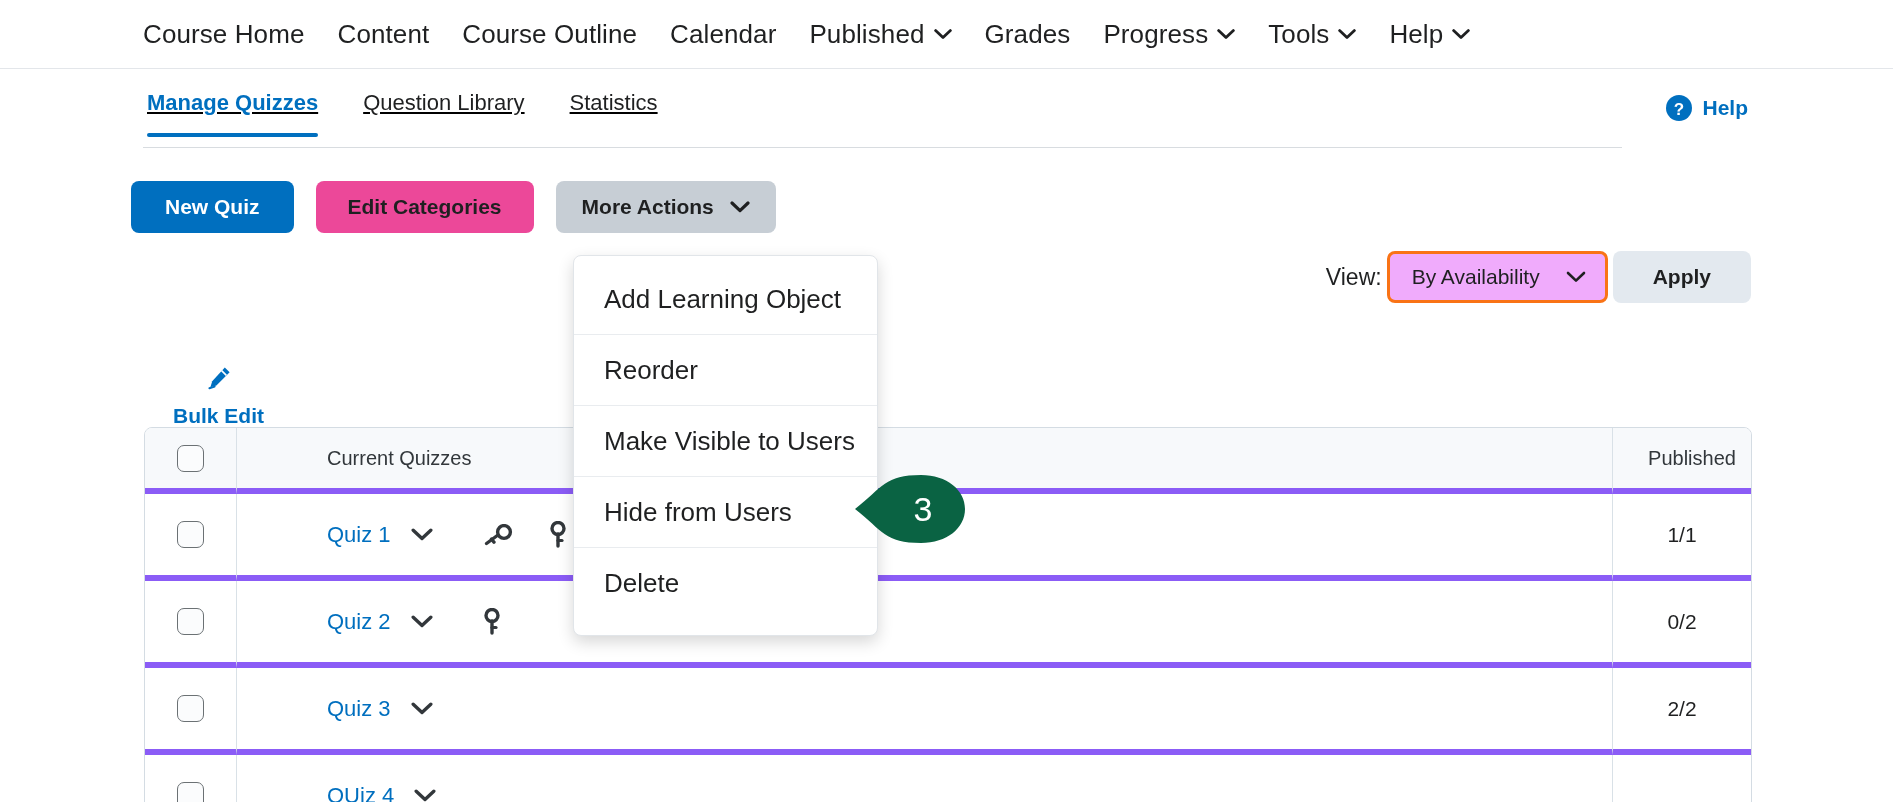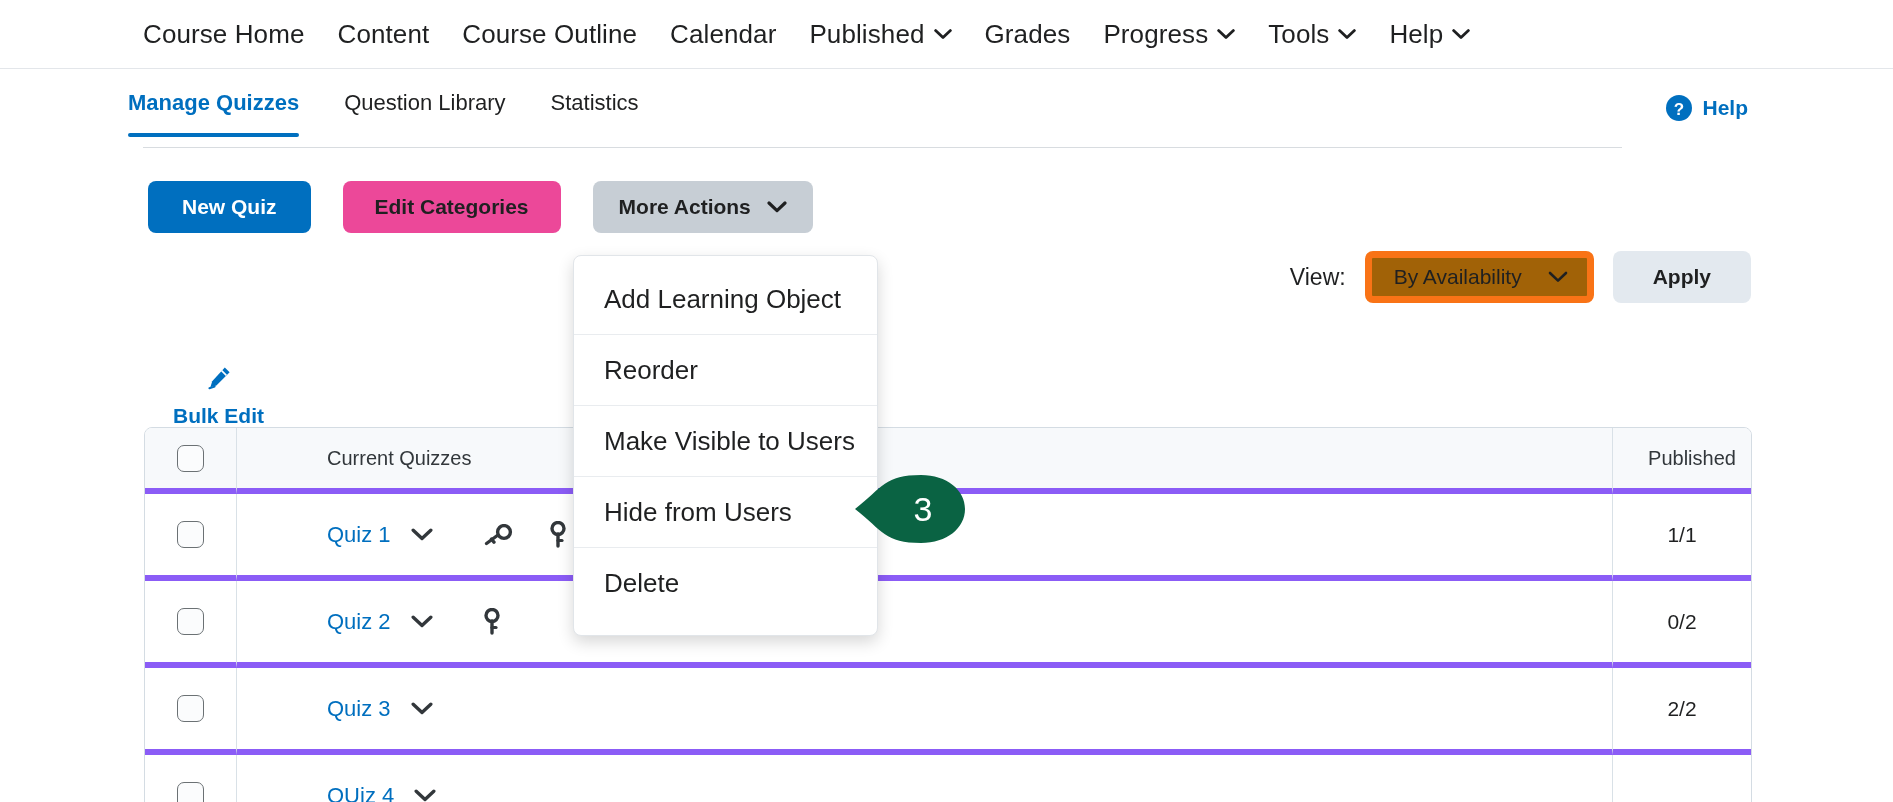--- a/index.html
+++ b/index.html
@@ -27,21 +27,21 @@
   .chev svg { display: block; }
 
   
   .tab-strip {
     position: absolute; top: 69px; left: 0; width: 1893px; height: 80px;
   }
   .tab-underline {
     position: absolute; left: 143px; top: 78px; width: 1479px; height: 1px;
     background: #d8dce0;
   }
-  .tabs { position: absolute; left: 128px; top: 21px; display: flex; }
+  .tabs { position: absolute; left: 147px; top: 21px; display: flex; text-decoration: underline; }
   .tab {
     font-size: 22px; color: #1f2021; cursor: pointer; position: relative;
     margin-right: 45px; padding-bottom: 21px; white-space: nowrap;
   }
   .tab.active { color: #006fbf; font-weight: bold; }
   .tab.active::after {
     content: ""; position: absolute; left: 0; right: 0; bottom: 0;
     height: 4px; background: #006fbf; border-radius: 2px;
   }
   .help-link {
@@ -54,32 +54,32 @@
   
   .btn {
     display: inline-flex; align-items: center; justify-content: center;
     height: 52px; border-radius: 8px; font-size: 21px; font-weight: bold;
     cursor: pointer; border: none; white-space: nowrap;
   }
   .btn-primary { background: #006fbf; color: #ffffff; padding: 0 34px; }
   .btn-secondary { background: #ec4899; color: #1f2021; padding: 0 32px; }
   .btn-pressed { background: #c7ced5; color: #1f2021; padding: 0 26px; gap: 16px; }
 
-  .btn-row { position: absolute; left: 148px; top: 181px; display: flex; gap: 32px; }
+  .btn-row { position: absolute; left: 131px; top: 181px; display: flex; gap: 22px; }
 
   
   .view-row {
     position: absolute; right: 142px; top: 251px;
-    display: flex; align-items: center; gap: 19px;
+    display: flex; align-items: center; gap: 5px;
   }
   .view-label { font-size: 23px; color: #1f2021; }
   .select-box {
     display: flex; align-items: center; gap: 26px;
     height: 52px; padding: 0 19px 0 22px;
-    border: 7px solid #f97316; border-radius: 8px; background: #a16207;
+    border: 3px solid #f97316; border-radius: 8px; background: #f0abfc;
     font-size: 21px; color: #1f2021; cursor: pointer;
   }
   .btn-apply { background: #e3e9ef; color: #1f2021; padding: 0 40px; }
 
   
   .bulk-edit {
     position: absolute; left: 173px; top: 365px;
     display: flex; align-items: center; gap: 13px;
     color: #006fbf; font-size: 21px; font-weight: bold; cursor: pointer; flex-direction: column;
   }

